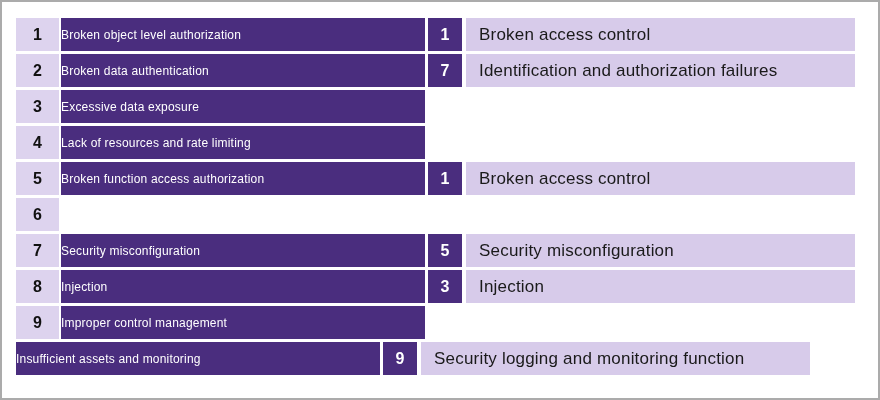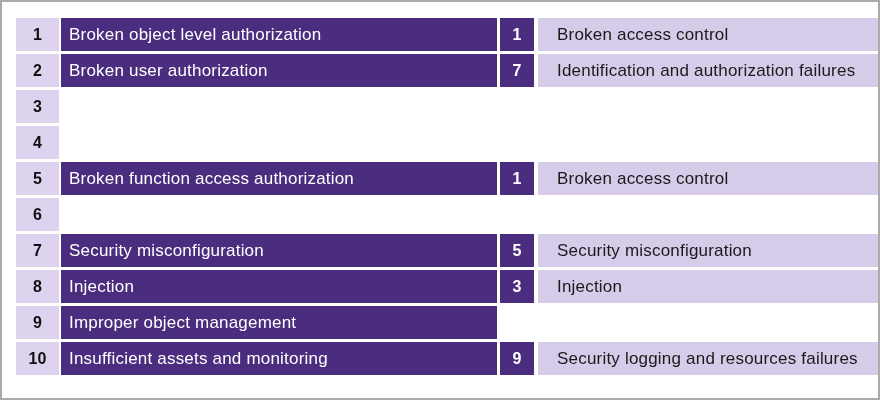--- a/index.html
+++ b/index.html
@@ -32,77 +32,79 @@
     width: 43px;
     margin-right: 2px;
     background: #ddd3ee;
     color: #111111;
     font-weight: bold;
     font-size: 16px;
     justify-content: center;
     flex: none;
   }
   .label-left {
-    width: 436px;
+    width: 364px;
     margin-right: 3px;
     background: #4a2d7e;
     color: #ffffff;
-    font-size: 17px;
+    font-size: 12px;
     letter-spacing: 0.2px;
-    padding-left: 8px;
+    padding-left: 0;
     flex: none;
   }
   .num-right {
     width: 34px;
     margin-right: 4px;
     background: #4a2d7e;
     color: #ffffff;
     font-weight: bold;
     font-size: 16px;
     justify-content: center;
     flex: none;
   }
   .label-right {
     width: 389px;
     background: #d7cbea;
     color: #1a1a1a;
     font-size: 17px;
     letter-spacing: 0.2px;
-    padding-left: 19px;
+    padding-left: 13px;
     flex: none;
   }
   .hidden-cell { visibility: hidden; }
 </style>
 </head>
 <body>
 
 <div class="frame">
 
   <div class="row">
     <div class="cell num-left">1</div>
     <div class="cell label-left">Broken object level authorization</div>
     <div class="cell num-right">1</div>
     <div class="cell label-right">Broken access control</div>
   </div>
 
   <div class="row">
     <div class="cell num-left">2</div>
-    <div class="cell label-left">Broken user authorization</div>
+    <div class="cell label-left">Broken data authentication</div>
     <div class="cell num-right">7</div>
     <div class="cell label-right">Identification and authorization failures</div>
   </div>
 
   <div class="row">
     <div class="cell num-left">3</div>
+    <div class="cell label-left">Excessive data exposure</div>
     <div class="cell num-right hidden-cell"></div>
     <div class="cell label-right hidden-cell"></div>
   </div>
 
   <div class="row">
     <div class="cell num-left">4</div>
+    <div class="cell label-left">Lack of resources and rate limiting</div>
     <div class="cell num-right hidden-cell"></div>
     <div class="cell label-right hidden-cell"></div>
   </div>
 
   <div class="row">
     <div class="cell num-left">5</div>
     <div class="cell label-left">Broken function access authorization</div>
     <div class="cell num-right">1</div>
     <div class="cell label-right">Broken access control</div>
   </div>
@@ -122,25 +124,24 @@
 
   <div class="row">
     <div class="cell num-left">8</div>
     <div class="cell label-left">Injection</div>
     <div class="cell num-right">3</div>
     <div class="cell label-right">Injection</div>
   </div>
 
   <div class="row">
     <div class="cell num-left">9</div>
-    <div class="cell label-left">Improper object management</div>
+    <div class="cell label-left">Improper control management</div>
     <div class="cell num-right hidden-cell"></div>
     <div class="cell label-right hidden-cell"></div>
   </div>
 
   <div class="row">
-    <div class="cell num-left">10</div>
     <div class="cell label-left">Insufficient assets and monitoring</div>
     <div class="cell num-right">9</div>
-    <div class="cell label-right">Security logging and resources failures</div>
+    <div class="cell label-right">Security logging and monitoring function</div>
   </div>
 
 </div>
 
 </body></html>

